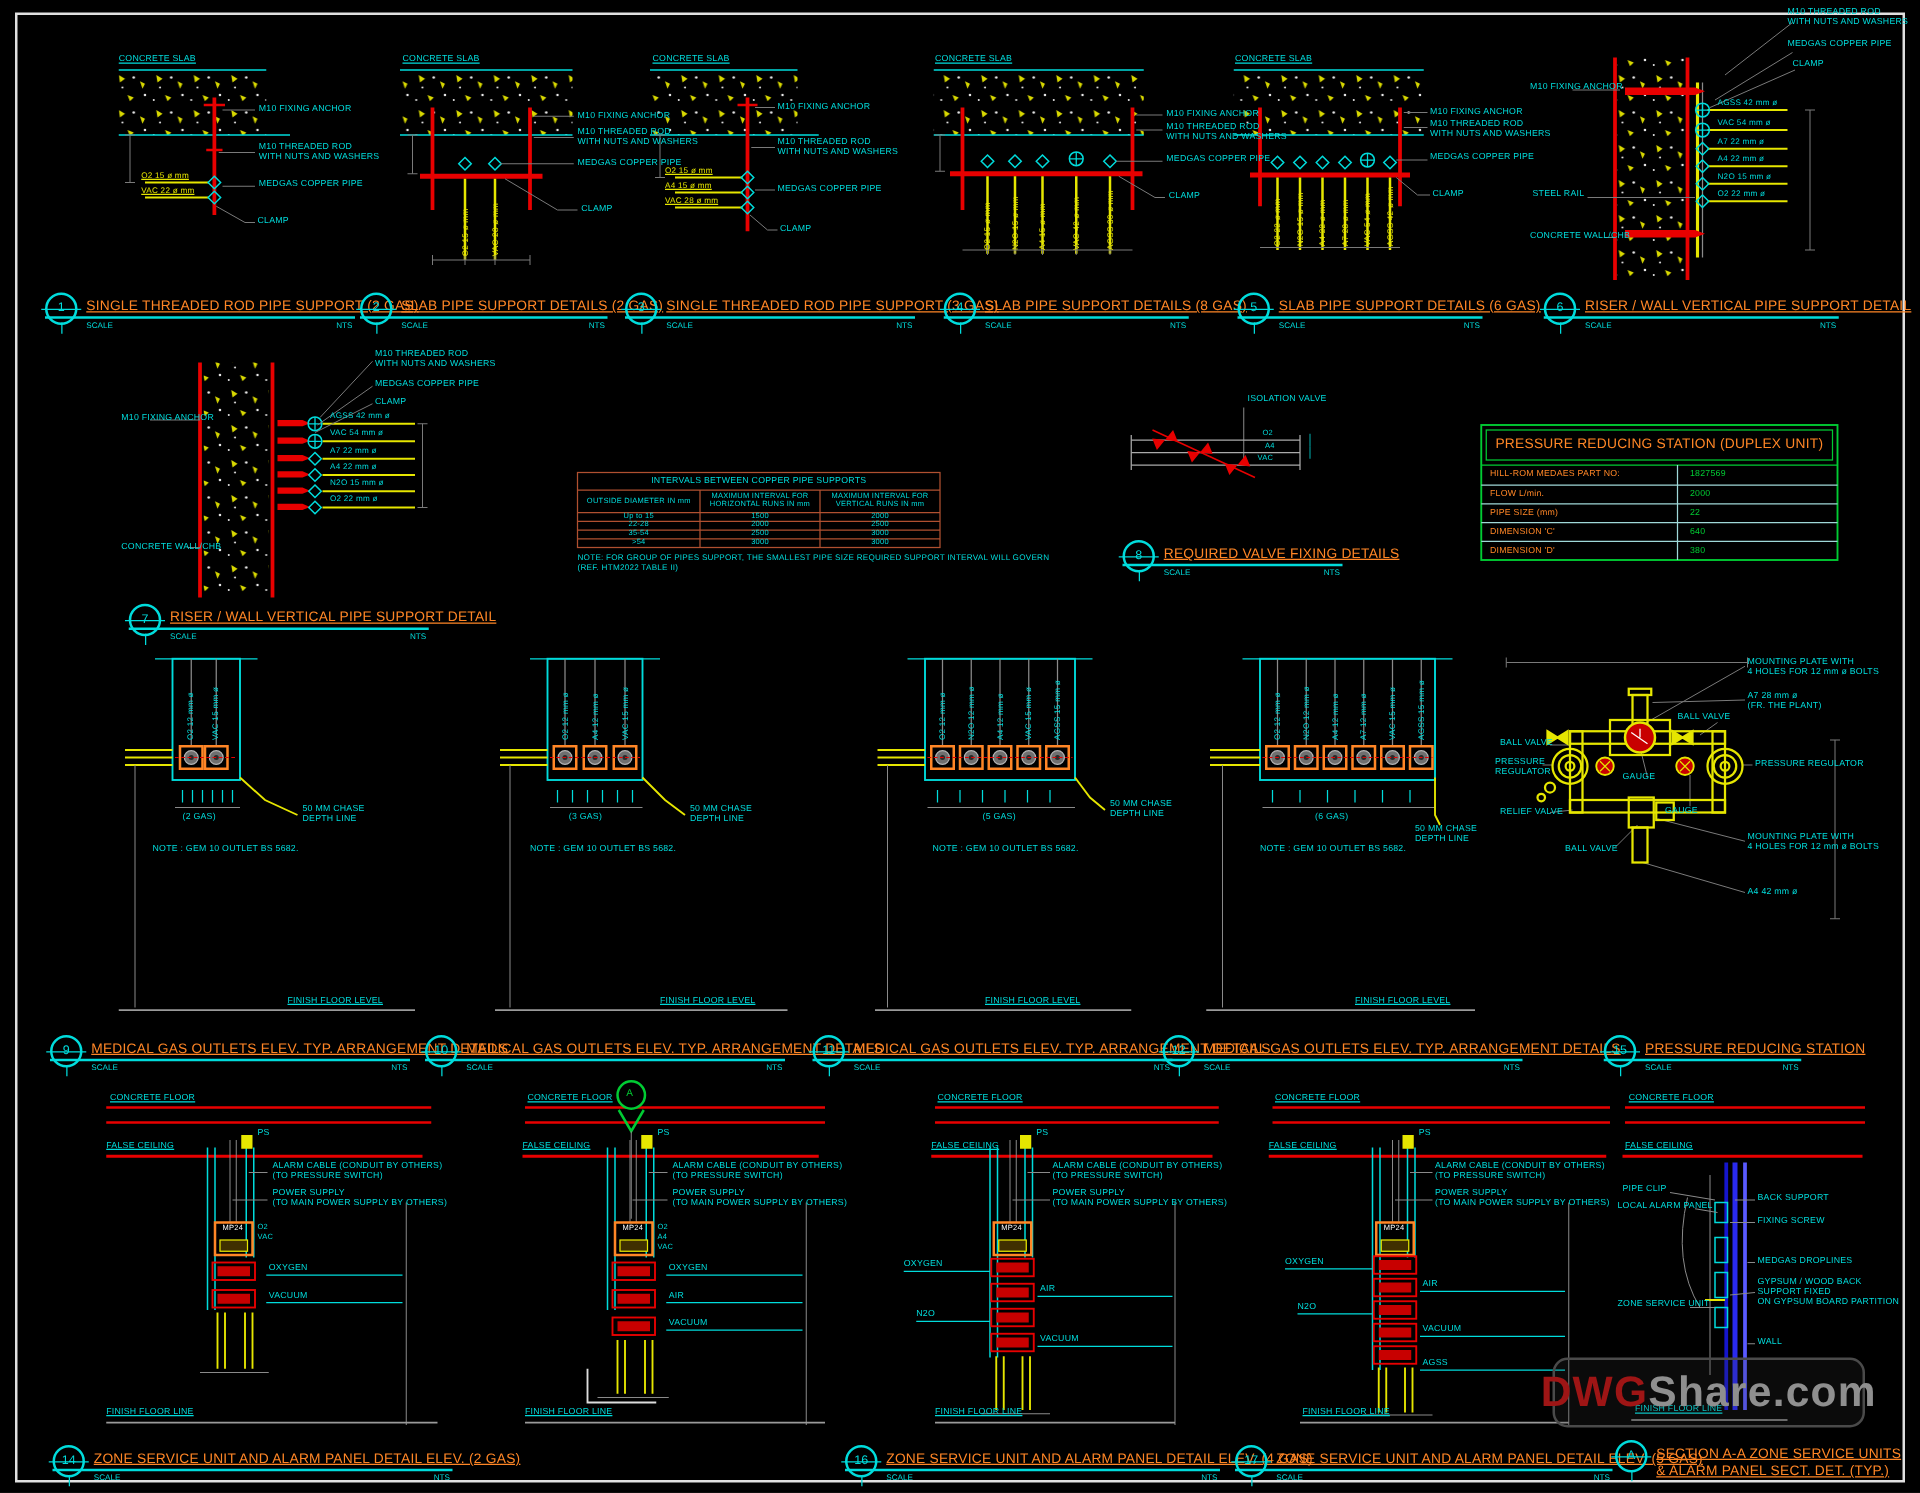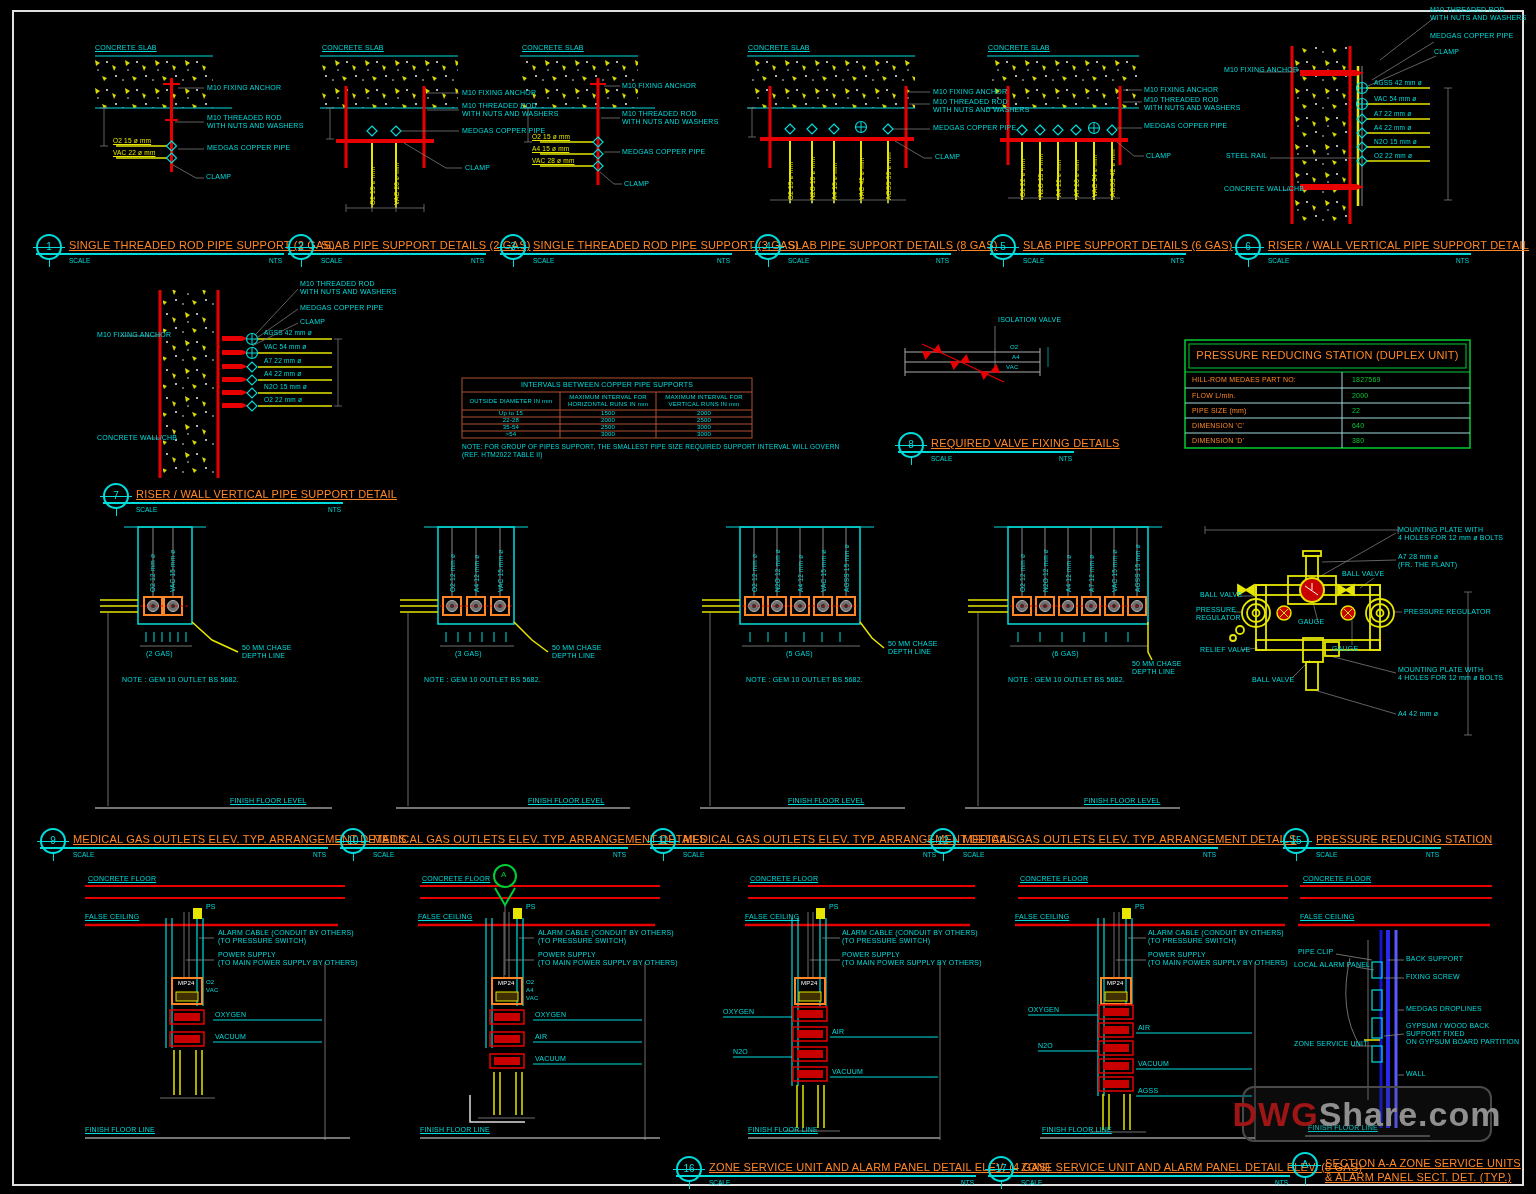--- a/index.html
+++ b/index.html
@@ -1033,20 +1033,29 @@
 </div>
 <div class="dtitle" style="left:1283px;top:834px;width:158px">
   <span class="bub">
         <b>15</b>
       </span>
   <span class="ttl">PRESSURE REDUCING STATION</span>
   <div class="tline"></div>
       <span class="scl">SCALE</span>
       <span class="nts">NTS</span>
 </div>
+<div class="dtitle" style="left:42px;top:1162px;width:320px">
+  <span class="bub">
+        <b>14</b>
+      </span>
+  <span class="ttl">ZONE SERVICE UNIT AND ALARM PANEL DETAIL ELEV. (2 GAS)</span>
+  <div class="tline"></div>
+      <span class="scl">SCALE</span>
+      <span class="nts">NTS</span>
+</div>
 <div class="dtitle" style="left:676px;top:1162px;width:300px">
   <span class="bub">
         <b>16</b>
       </span>
   <span class="ttl">ZONE SERVICE UNIT AND ALARM PANEL DETAIL ELEV. (4 GAS)</span>
   <div class="tline"></div>
       <span class="scl">SCALE</span>
       <span class="nts">NTS</span>
 </div>
 <div class="dtitle" style="left:988px;top:1162px;width:302px">

